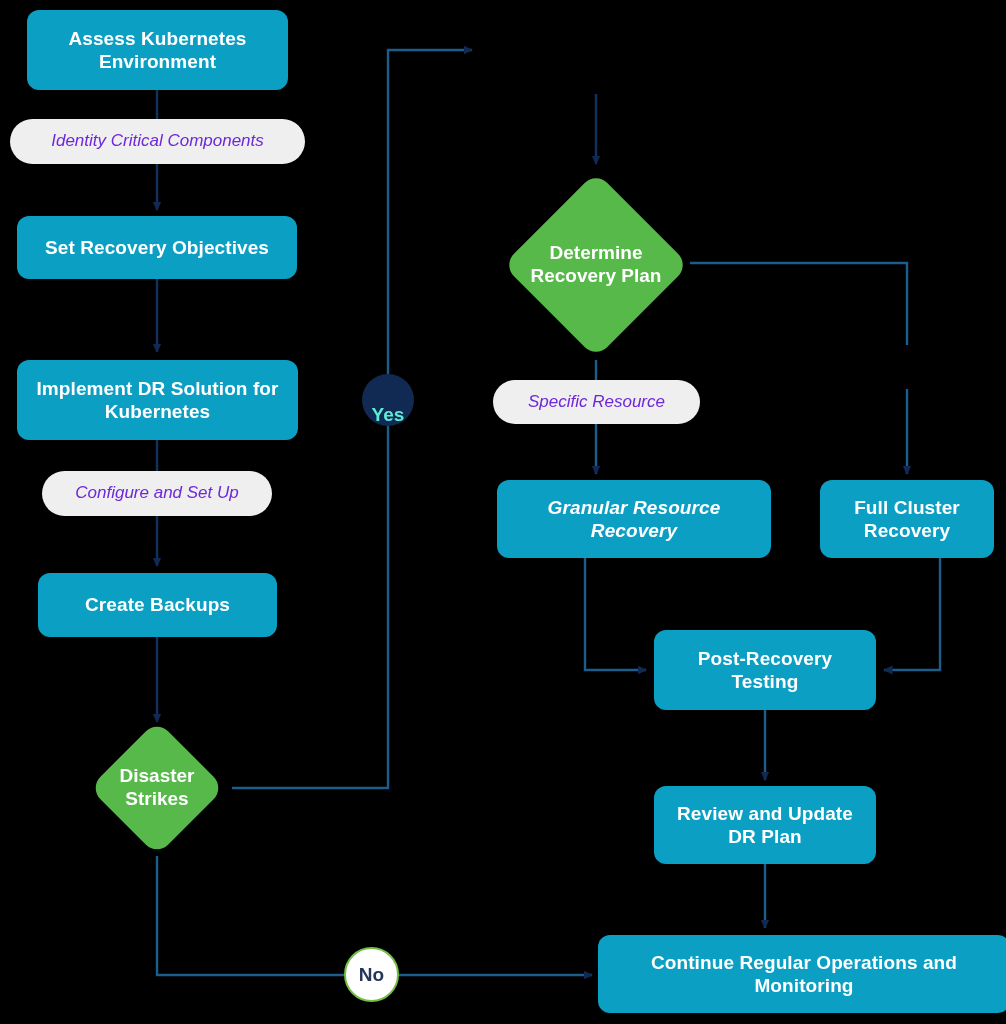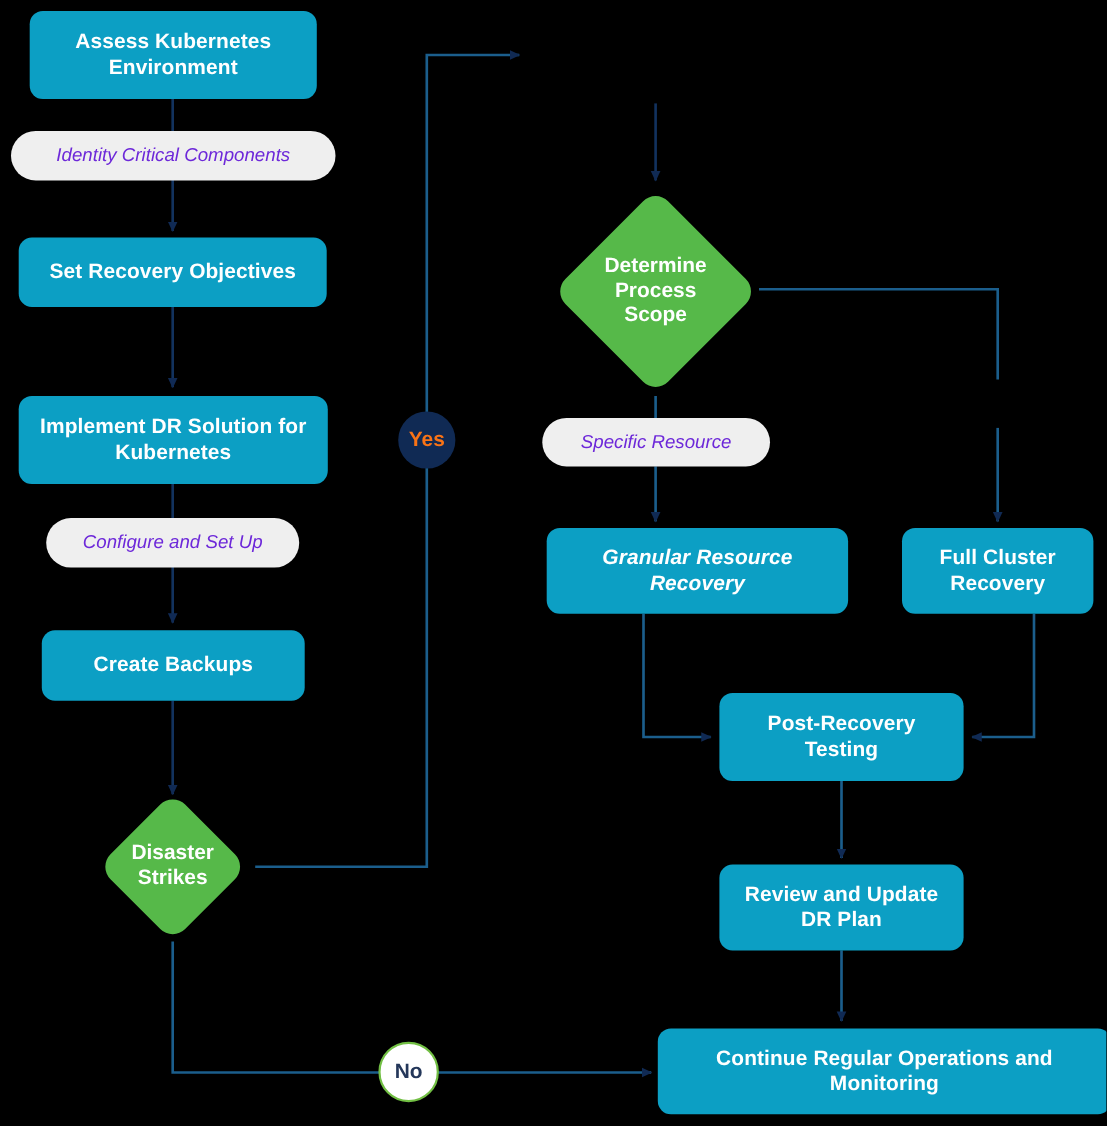--- a/index.html
+++ b/index.html
@@ -70,24 +70,25 @@
     border-radius: 16px;
     z-index: -1;
   }
   .decision .dtext {
     position: relative;
     z-index: 1;
   }
   .connector-yes {
     background: #102A54;
     border-radius: 50%;
-    color: #f97316;
+    color: #5eead4;
     font-weight: bold;
     font-size: 19px;
     z-index: 3;
+    align-items: flex-end;
   }
   .connector-no {
     background: #ffffff;
     border: 2px solid #72BF44;
     border-radius: 50%;
     color: #24375A;
     font-weight: bold;
     font-size: 19px;
     z-index: 3;
   }
@@ -172,21 +173,21 @@
     <span>Yes</span>
   </div>
 
   <div class="node connector-no" style="left:344px; top:947px; width:55px; height:55px;">
     <span>No</span>
   </div>
 
 
   <div class="node decision" style="left:530px; top:199px; width:132px; height:132px;">
     <div class="diamond-bg"></div>
-    <span class="dtext" style="width:140px; display:block;">Determine Process Scope</span>
+    <span class="dtext" style="width:140px; display:block;">Determine Recovery Plan</span>
   </div>
 
   <div class="node label-pill" style="left:493px; top:380px; width:207px; height:44px;">
     <span>Specific Resource</span>
   </div>
 
 
   <div class="node process" style="left:497px; top:480px; width:274px; height:78px;font-style:italic;">
     <span>Granular Resource Recovery</span>
   </div>

